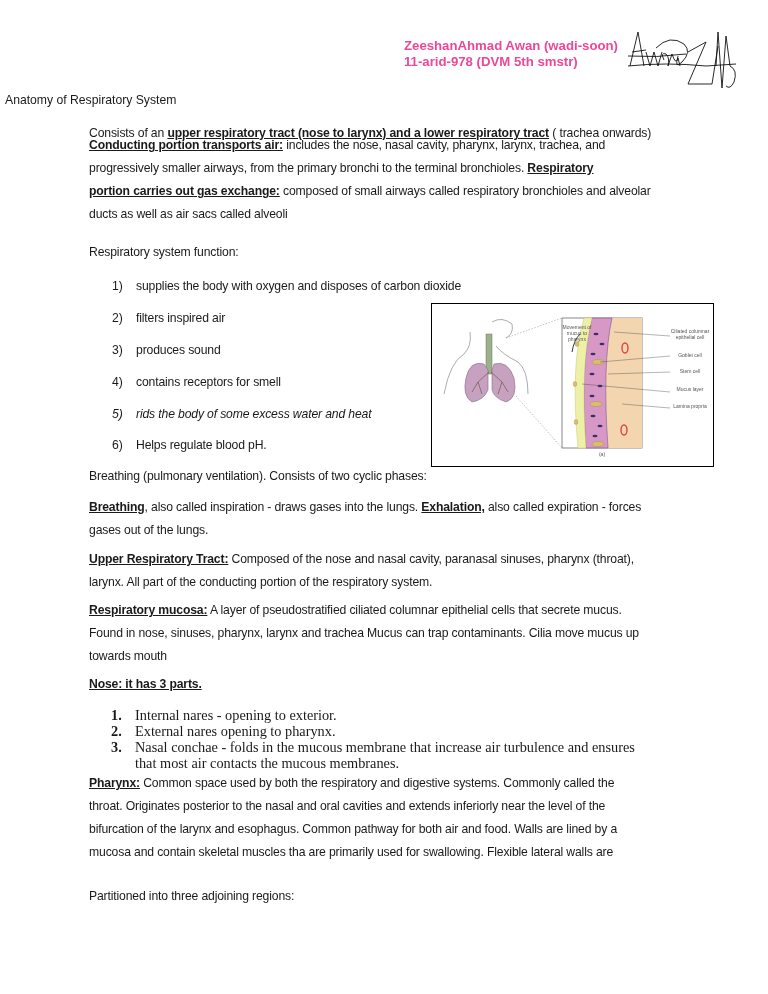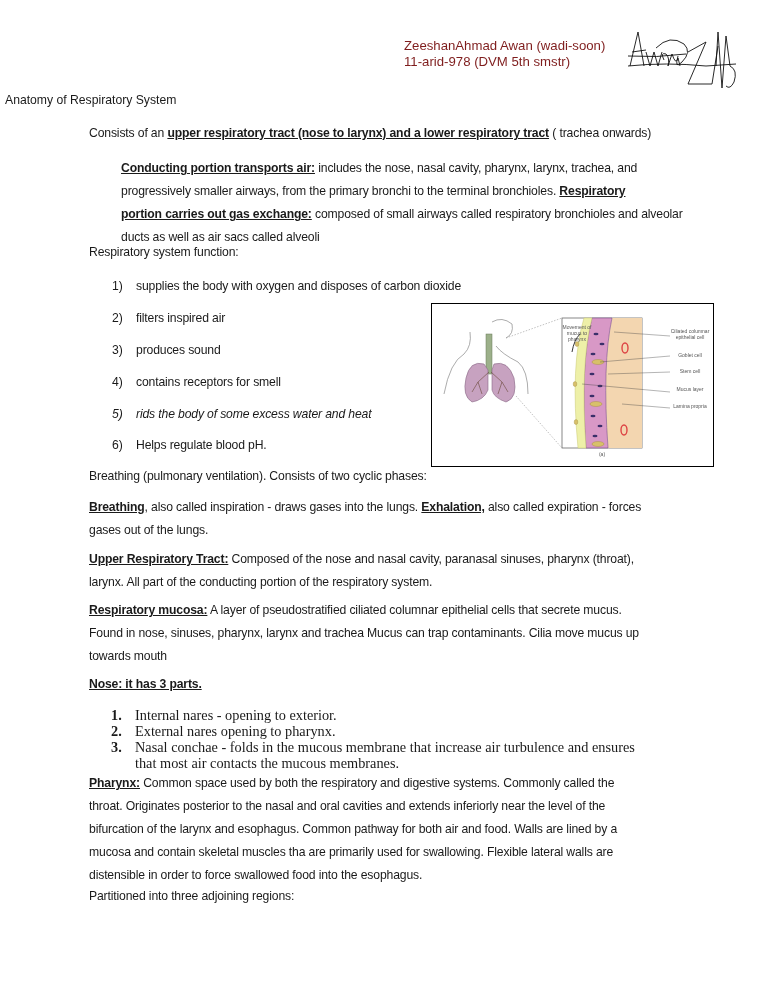--- a/index.html
+++ b/index.html
@@ -4,21 +4,22 @@
   <style>
     html, body { margin: 0; padding: 0; background: #ffffff; }
     body {
       width: 768px; height: 994px; position: relative; overflow: hidden;
       font-family: "Liberation Sans", sans-serif; color: #1a1a1a;
     }
     .page { position: absolute; left: 0; top: 0; width: 768px; height: 994px; }
     .author {
       position: absolute; left: 404px; top: 38px;
       font-family: "Liberation Sans", sans-serif; font-size: 13.2px; line-height: 16px;
-      color: #7f1d1d;
+      color: #ec4899;
+      font-weight: bold;
     }
     .signature { position: absolute; left: 626px; top: 26px; width: 120px; height: 70px; }
     .title {
       position: absolute; left: 5px; width: 744px; top: 92px; text-align: left;
       font-size: 12.2px; line-height: 16px;
     }
     .p {
       position: absolute; left: 89px; width: 600px;
       font-size: 12.2px; line-height: 23px; letter-spacing: -0.15px;
     }
@@ -65,21 +66,21 @@
       <path d="M2 30 Q30 32 60 28"></path>
     </g>
   </svg>
 
   <div class="title">Anatomy of Respiratory System</div>
 
   <div class="p" style="top:122px;">
     <span>Consists of an </span><span class="b">upper respiratory tract (nose to larynx) and a lower respiratory tract</span><span> ( trachea onwards)</span>
   </div>
 
-  <div class="p" style="top:157px;margin-left:32px;">
+  <div class="p" style="top:134px;">
     <div><span class="b">Conducting portion transports air:</span><span> includes the nose, nasal cavity, pharynx, larynx, trachea, and</span></div>
     <div><span>progressively smaller airways, from the primary bronchi to the terminal bronchioles. </span><span class="b">Respiratory</span></div>
     <div><span class="b">portion carries out gas exchange:</span><span> composed of small airways called respiratory bronchioles and alveolar</span></div>
     <div>ducts as well as air sacs called alveoli</div>
   </div>
 
   <div class="p" style="top:241px;">Respiratory system function:</div>
 
   <div class="ol-item" style="top:278px;"><span class="num">1)</span><span>supplies the body with oxygen and disposes of carbon dioxide</span></div>
   <div class="ol-item" style="top:310px;"><span class="num">2)</span><span>filters inspired air</span></div>
@@ -190,18 +191,17 @@
   <div class="serif-item" style="top:739px;"><span class="num">3.</span><span>Nasal conchae - folds in the mucous membrane that increase air turbulence and ensures</span></div>
   <div class="serif-item" style="top:755px;">
       <div class="cont">that most air contacts the mucous membranes.</div>
     </div>
 
   <div class="p" style="top:772px;">
     <div><span class="b">Pharynx:</span><span> Common space used by both the respiratory and digestive systems. Commonly called the</span></div>
     <div>throat. Originates posterior to the nasal and oral cavities and extends inferiorly near the level of the</div>
     <div>bifurcation of the larynx and esophagus.  Common pathway for both air and food. Walls are lined by a</div>
     <div>mucosa and contain skeletal muscles tha are primarily used for swallowing. Flexible lateral walls are</div>
-    <div>distensible in order to force swallowed food into the esophagus.</div>
   </div>
 
   <div class="p" style="top:885px;">Partitioned into three adjoining regions:</div>
 
 </div>
 
 </body></html>

